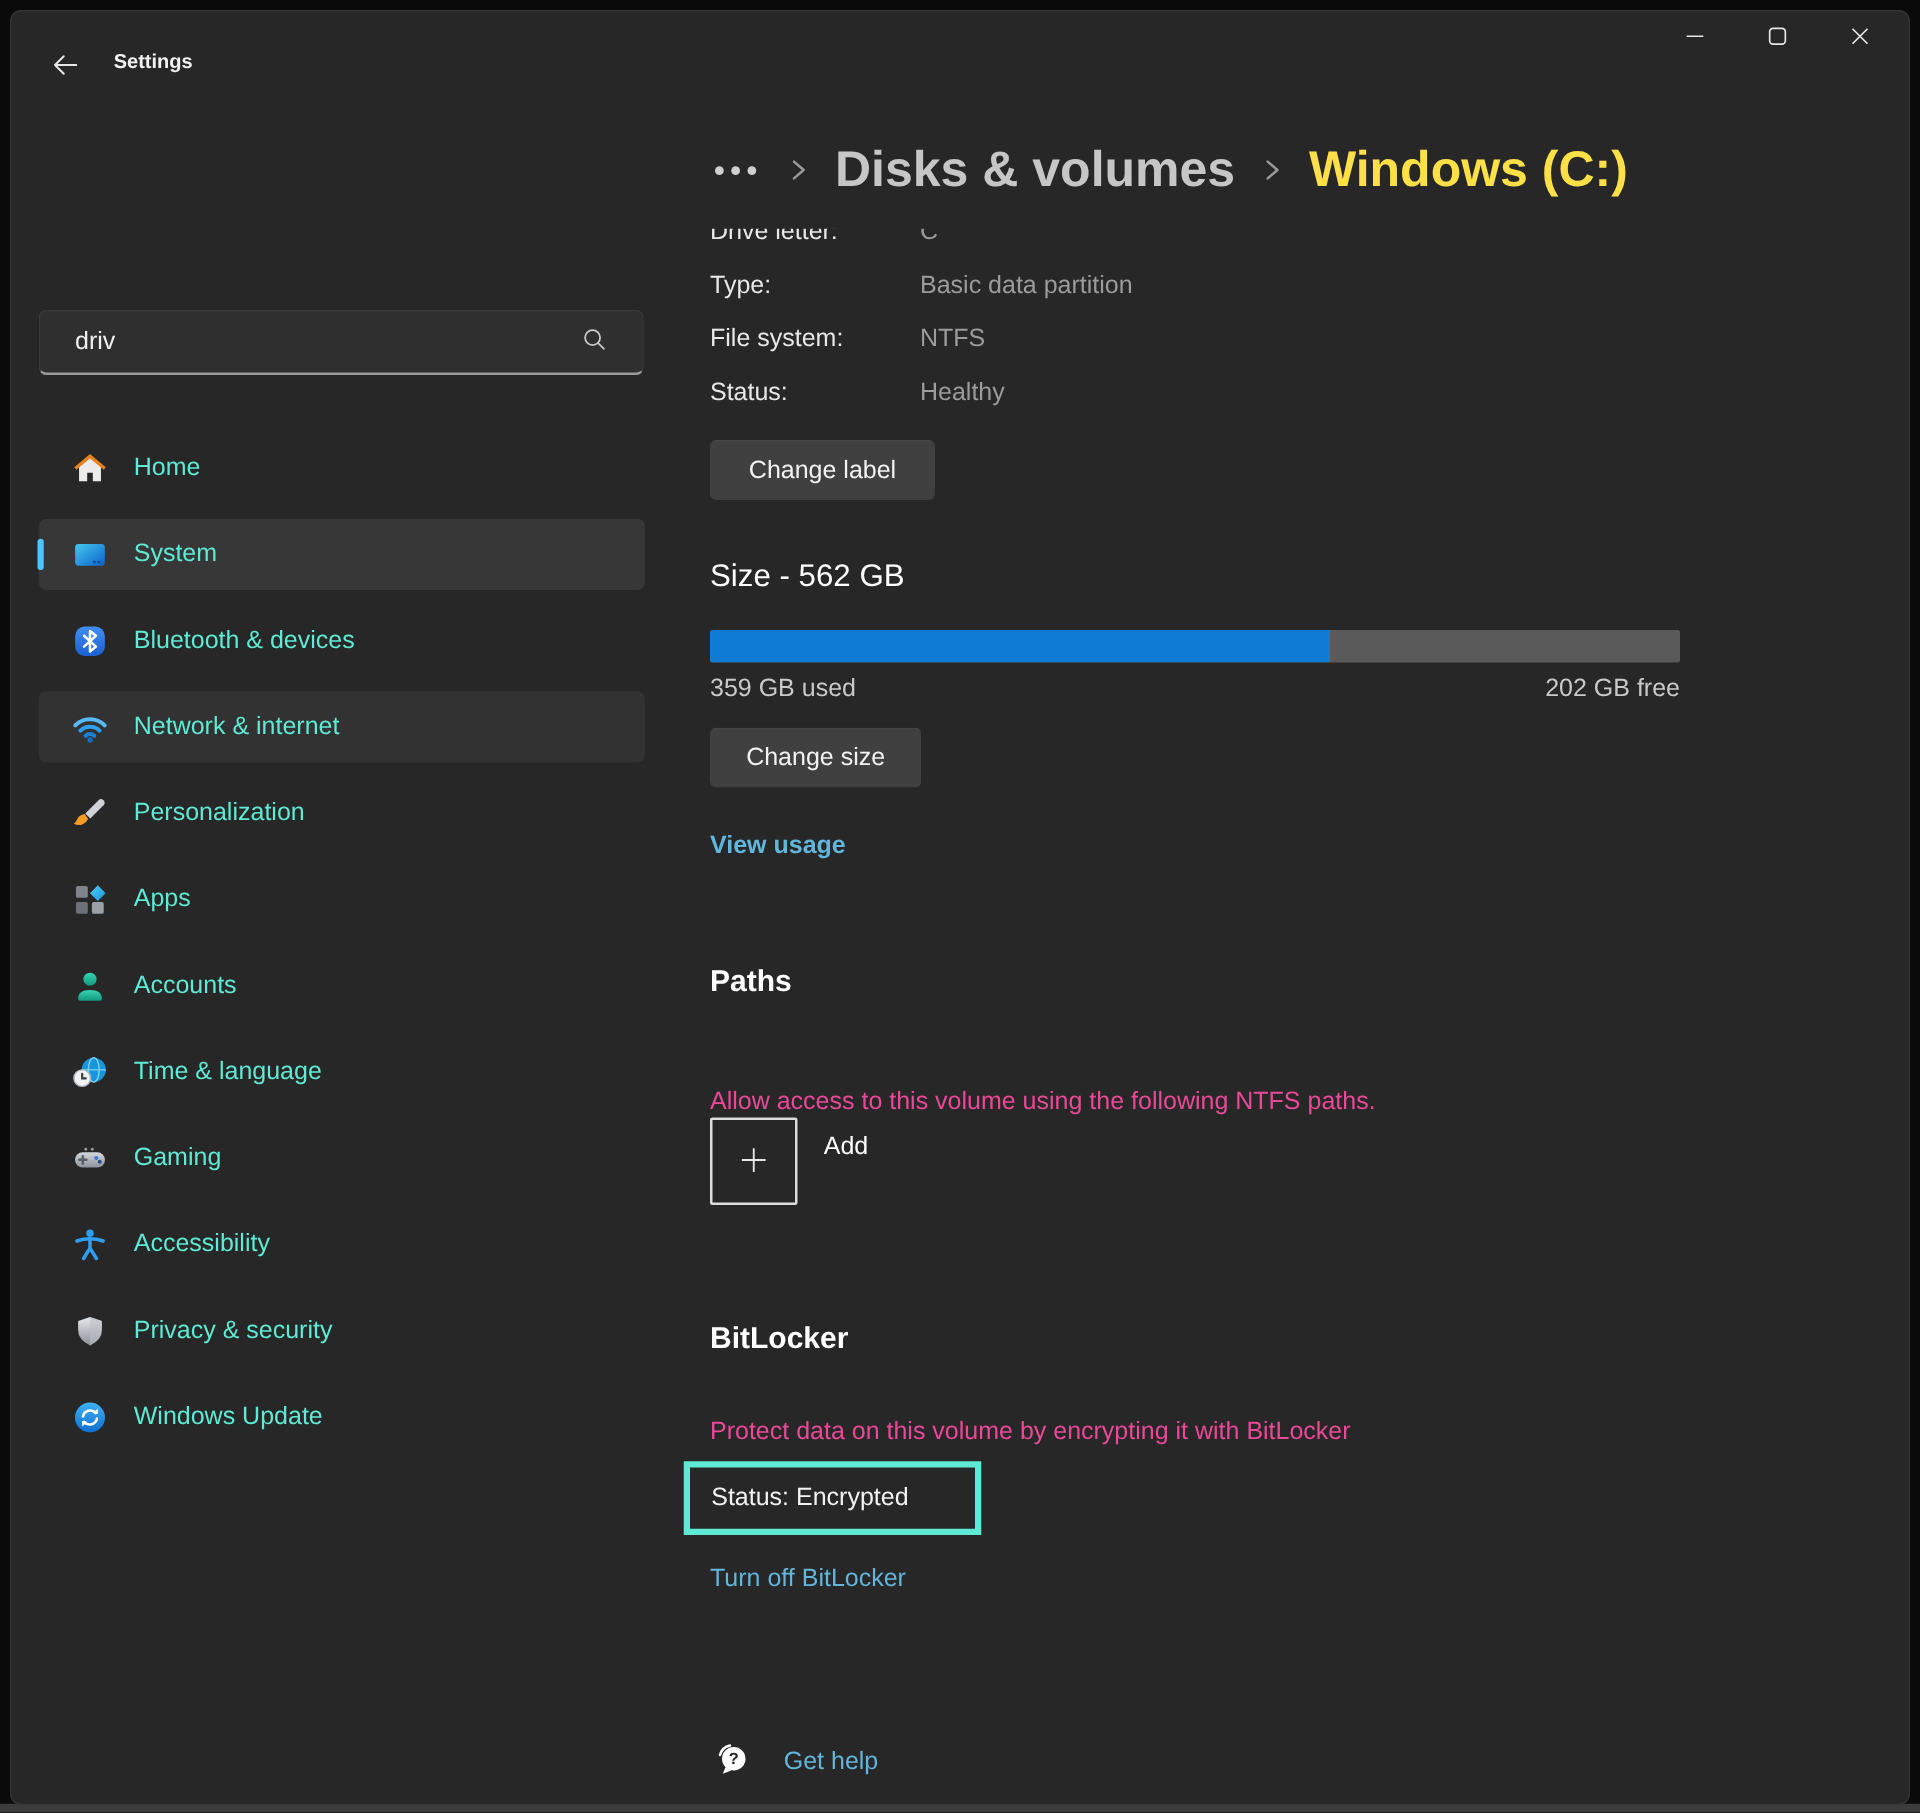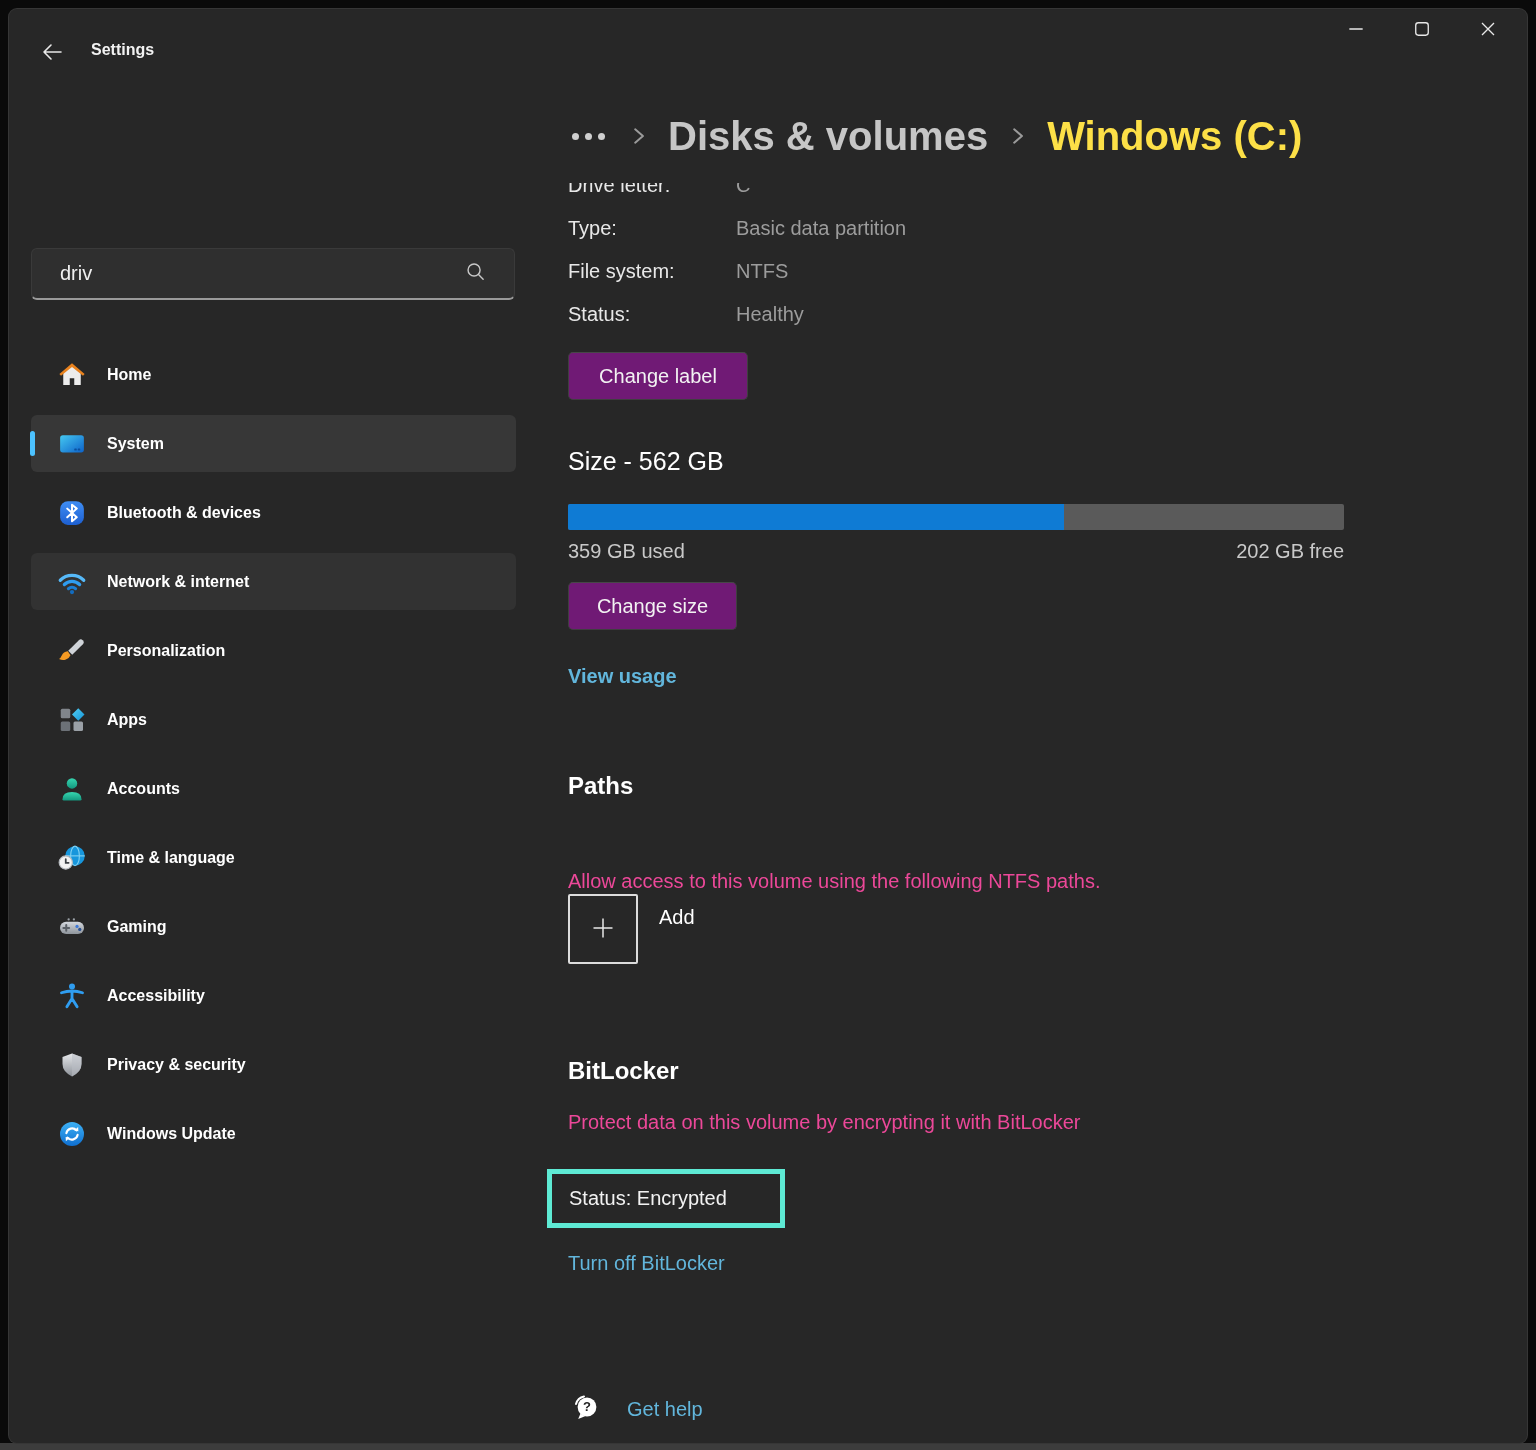--- a/index.html
+++ b/index.html
@@ -32,40 +32,40 @@
   .search-text{flex:1;color:#f0f0f0;font-size:20px;}
 
   
   .nav-item{
     position:absolute;left:22px;width:485px;height:57px;border-radius:6px;
     display:flex;align-items:center;cursor:pointer;box-sizing:border-box;
   }
   .nav-item.selected{background:#373737;}
   .nav-item.hovered{background:#323232;}
   .nav-icon{width:30px;height:30px;margin-left:26px;flex:0 0 30px;display:grid;place-items:center;}
-  .nav-label{margin-left:20px;font-size:16px;color:#ffffff;white-space:nowrap;font-weight:bold;}
+  .nav-label{margin-left:20px;font-size:20px;color:#5eead4;white-space:nowrap;}
   .pill{position:absolute;left:-1px;top:16px;width:5px;height:25px;border-radius:3px;background:#4cc2ff;}
 
   
   .breadcrumb{position:absolute;left:559px;top:95px;height:64px;display:flex;align-items:center;}
   .crumb-overflow{background:transparent;border:none;display:flex;gap:6px;align-items:center;padding:6px 4px;cursor:pointer;}
   .crumb-overflow i{width:7px;height:7px;border-radius:50%;background:#cfcfcf;display:block;}
   .crumb-chevron{margin:4px 21px 0 21px;}
   .crumb-parent{font-size:40px;font-weight:700;color:#c6c6c6;cursor:pointer;white-space:nowrap;}
   .crumb-current{font-size:40px;font-weight:700;color:#fde047;margin:0;white-space:nowrap;}
 
   
   .props-clip{position:absolute;left:559px;top:174px;width:790px;height:158px;overflow:hidden;}
   .prop-row{position:absolute;left:0;height:30px;display:flex;align-items:center;font-size:20px;}
   .prop-label{width:168px;color:#e8e8e8;}
   .prop-value{color:#9c9c9c;}
 
   
   .win-btn{
-    position:absolute;background:#701a75;border:1px solid #3f3f3f;border-top-color:#474747;
+    position:absolute;background:#404040;border:1px solid #3f3f3f;border-top-color:#474747;
     border-radius:5px;color:#f2f2f2;font-size:20px;display:grid;place-items:center;
     box-sizing:border-box;cursor:pointer;font-family:inherit;
   }
   .btn-change-label{left:559px;top:343px;width:180px;height:48px;}
   .btn-change-size{left:559px;top:573px;width:169px;height:48px;}
   .link{position:absolute;color:#62b6dc;font-size:20px;cursor:pointer;text-decoration:none;}
   .lnk-view-usage{left:559px;top:656px;font-weight:bold;}
   .lnk-turn-off{left:559px;top:1243px;}
 
   
@@ -78,21 +78,21 @@
   .section-heading{position:absolute;font-size:24px;font-weight:700;color:#fff;margin:0;}
   .h-paths{left:559px;top:763px;}
   .body-text{position:absolute;font-size:20px;color:#ec4899;}
   .t-allow{left:559px;top:841px;}
   .add-square{position:absolute;left:559px;top:885px;width:70px;height:70px;box-sizing:border-box;
     background:transparent;border:2px solid #dcdcdc;border-radius:2px;display:grid;place-items:center;cursor:pointer;padding:0;}
   .add-label{position:absolute;left:650px;top:897px;font-size:20px;color:#fff;}
 
   
   .h-bitlocker{left:559px;top:1048px;}
-  .t-protect{left:559px;top:1082px;}
+  .t-protect{left:559px;top:1105px;}
   .red-annotation{
     position:absolute;left:538px;top:1160px;width:238px;height:59px;box-sizing:border-box;
     border:5px solid #5eead4;display:flex;align-items:center;padding-left:17px;
   }
   .status-text{font-size:20px;color:#f2f2f2;}
 
   
   .get-help{position:absolute;left:559px;top:1381px;display:flex;align-items:center;gap:25px;}
   .get-help .label{color:#62b6dc;font-size:20px;cursor:pointer;}
 </style>

